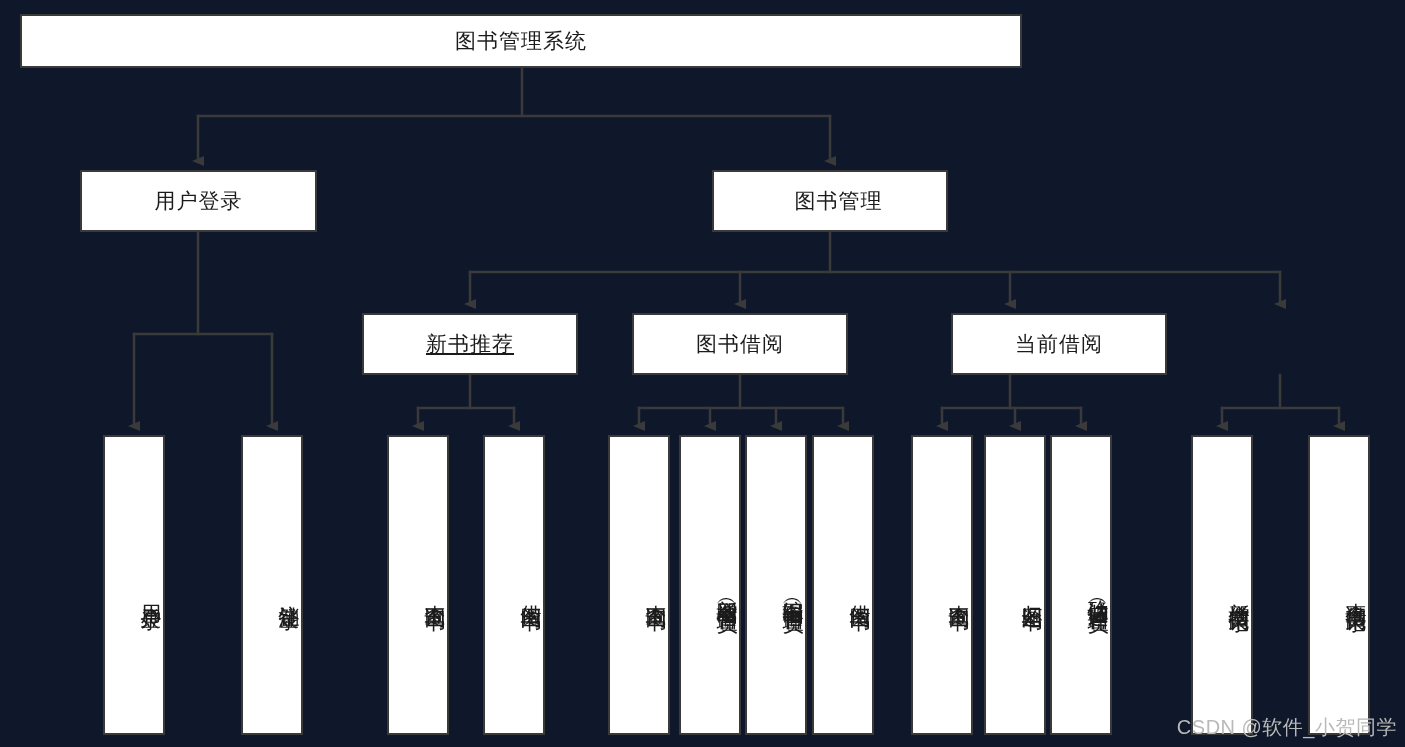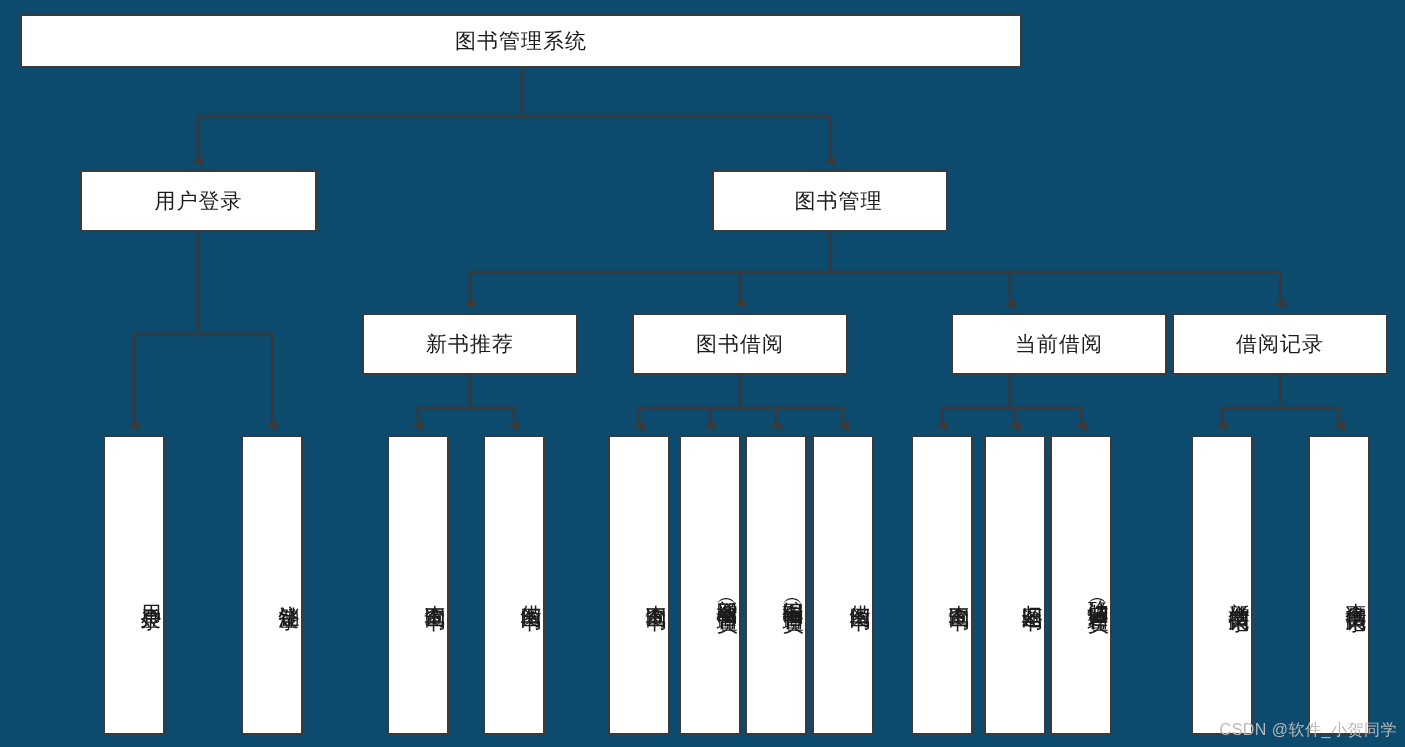--- a/index.html
+++ b/index.html
@@ -1,27 +1,27 @@
 <!DOCTYPE html>
 <html><head>
 <meta charset="utf-8">
 <style>
   html,body{margin:0;padding:0;background:#ffffff;}
   body{width:1405px;height:747px;overflow:hidden;
        font-family:"Liberation Sans","DejaVu Sans",sans-serif;}
-  #stage{position:relative;width:1405px;height:747px;background:#0c4a6e;}
+  #stage{position:relative;width:1405px;height:747px;background:#0f172a;}
   #wires{position:absolute;left:0;top:0;width:1405px;height:747px;}
   .node{position:absolute;box-sizing:border-box;background:#ffffff;
         border:2.5px solid #3a3a3a;display:flex;align-items:center;
         justify-content:center;color:#1b1b1b;}
   .node.h{font-size:21px;letter-spacing:1px;}
   .node.v{writing-mode:vertical-rl;text-orientation:upright;
           font-size:21px;line-height:1.12;letter-spacing:2px;
           padding-top:14px;align-items:flex-start;justify-content:center;}
-  #watermark{position:absolute;right:8px;bottom:6px;font-size:16px;
+  #watermark{position:absolute;right:8px;bottom:6px;font-size:20px;
              color:#b9b9b9;letter-spacing:.5px;white-space:nowrap;}
 </style>
 </head>
 <body>
 
 <div id="stage">
 
   <svg id="wires" viewBox="0 0 1405 747" xmlns="http://www.w3.org/2000/svg">
     <defs>
       <marker id="arrow" markerWidth="10" markerHeight="12" refX="2" refY="6" orient="auto" markerUnits="userSpaceOnUse">
@@ -70,24 +70,23 @@
       <path d="M1222,408 L1222,423" marker-end="url(#arrow)"></path>
       <path d="M1339,408 L1339,423" marker-end="url(#arrow)"></path>
     </g>
   </svg>
 
   <div class="node h" style="left:20px;top:14px;width:1002px;height:54px;">图书管理系统</div>
 
   <div class="node h" style="left:80px;top:170px;width:237px;height:62px;">用户登录</div>
   <div class="node h" style="left:712px;top:170px;width:236px;height:62px;padding-left:17px;">图书管理</div>
 
-  <div class="node h" style="left:362px;top:313px;width:216px;height:62px;">新书推荐</div>
+  <div class="node h" style="left:362px;top:313px;width:216px;height:62px;text-decoration:underline;">新书推荐</div>
   <div class="node h" style="left:632px;top:313px;width:216px;height:62px;">图书借阅</div>
   <div class="node h" style="left:951px;top:313px;width:216px;height:62px;">当前借阅</div>
-  <div class="node h" style="left:1172px;top:313px;width:216px;height:62px;">借阅记录</div>
 
   <div class="node v" style="left:103px;top:435px;width:62px;height:300px;">用户登录</div>
   <div class="node v" style="left:241px;top:435px;width:62px;height:300px;">注销登录</div>
 
   <div class="node v" style="left:387px;top:435px;width:62px;height:300px;">查询图书</div>
   <div class="node v" style="left:483px;top:435px;width:62px;height:300px;">借阅图书</div>
 
   <div class="node v" style="left:608px;top:435px;width:62px;height:300px;">查询图书</div>
   <div class="node v" style="left:679px;top:435px;width:62px;height:300px;">新增图书（管理员）</div>
   <div class="node v" style="left:745px;top:435px;width:62px;height:300px;">编辑图书（管理员）</div>

